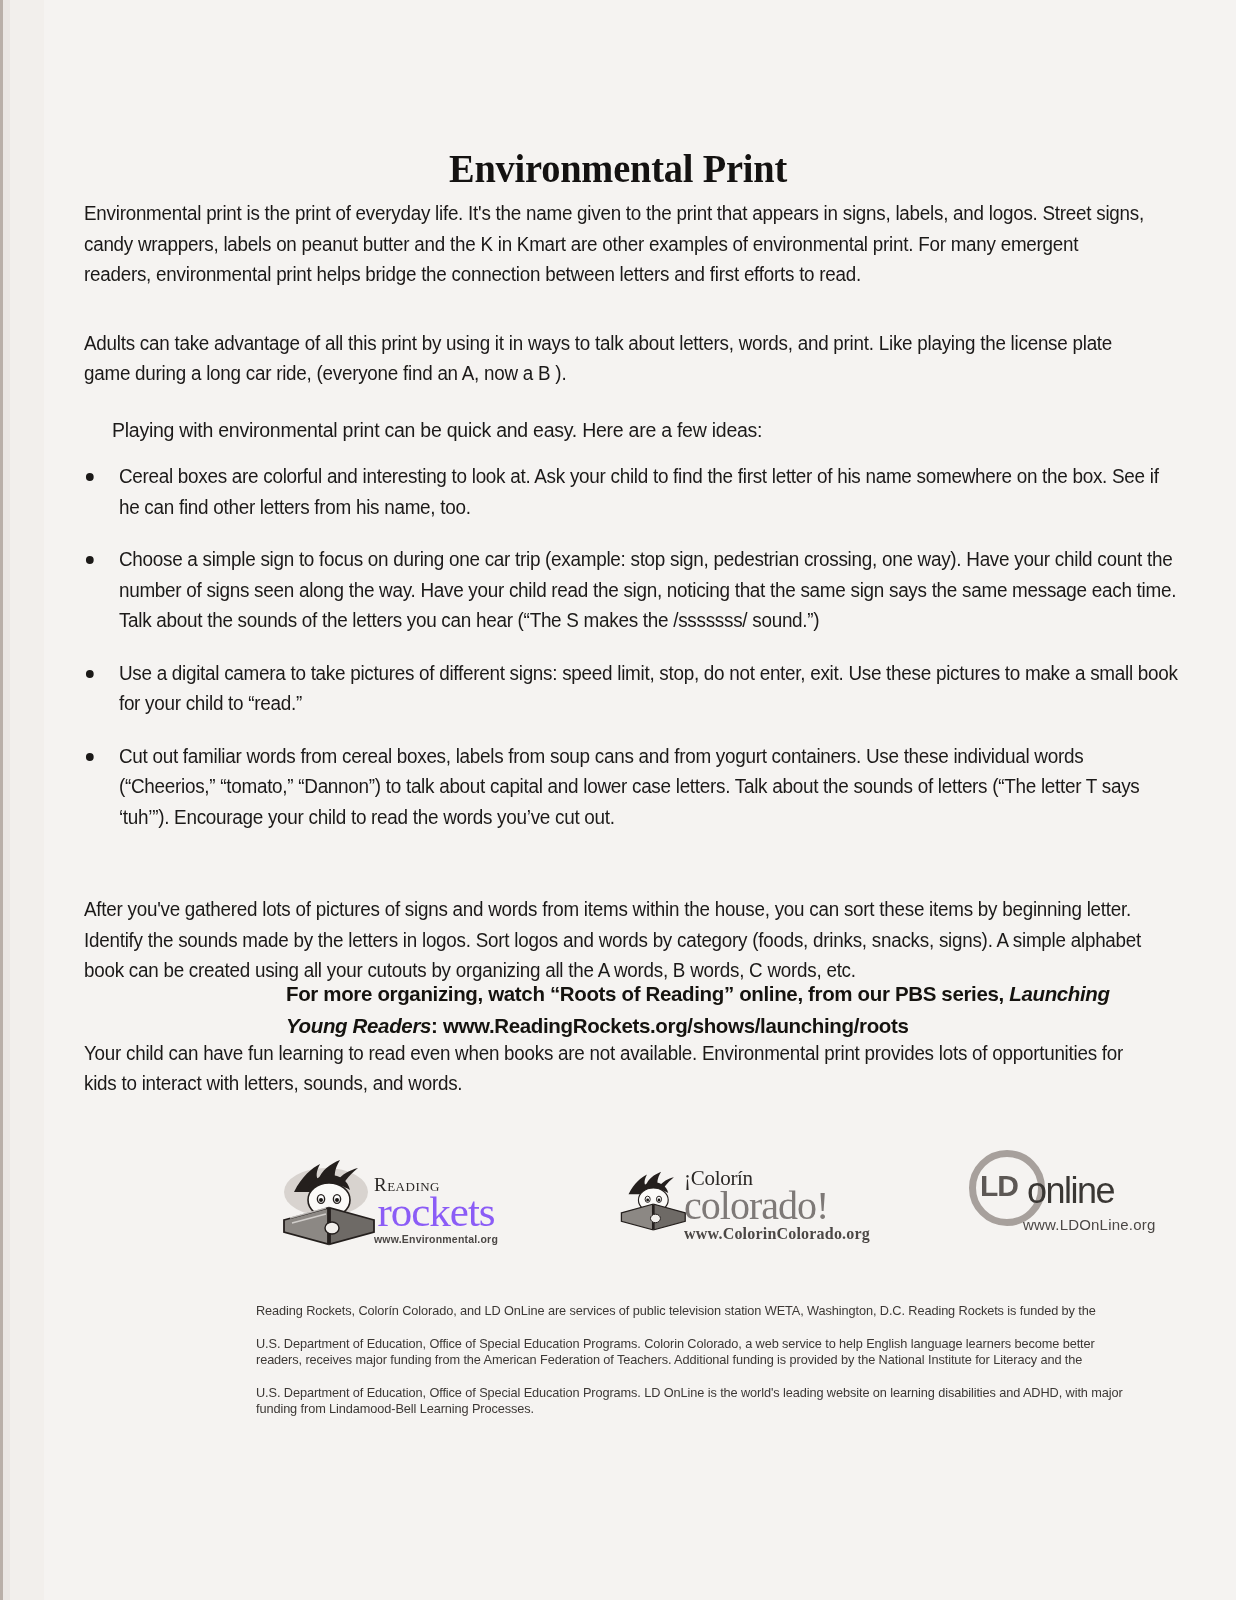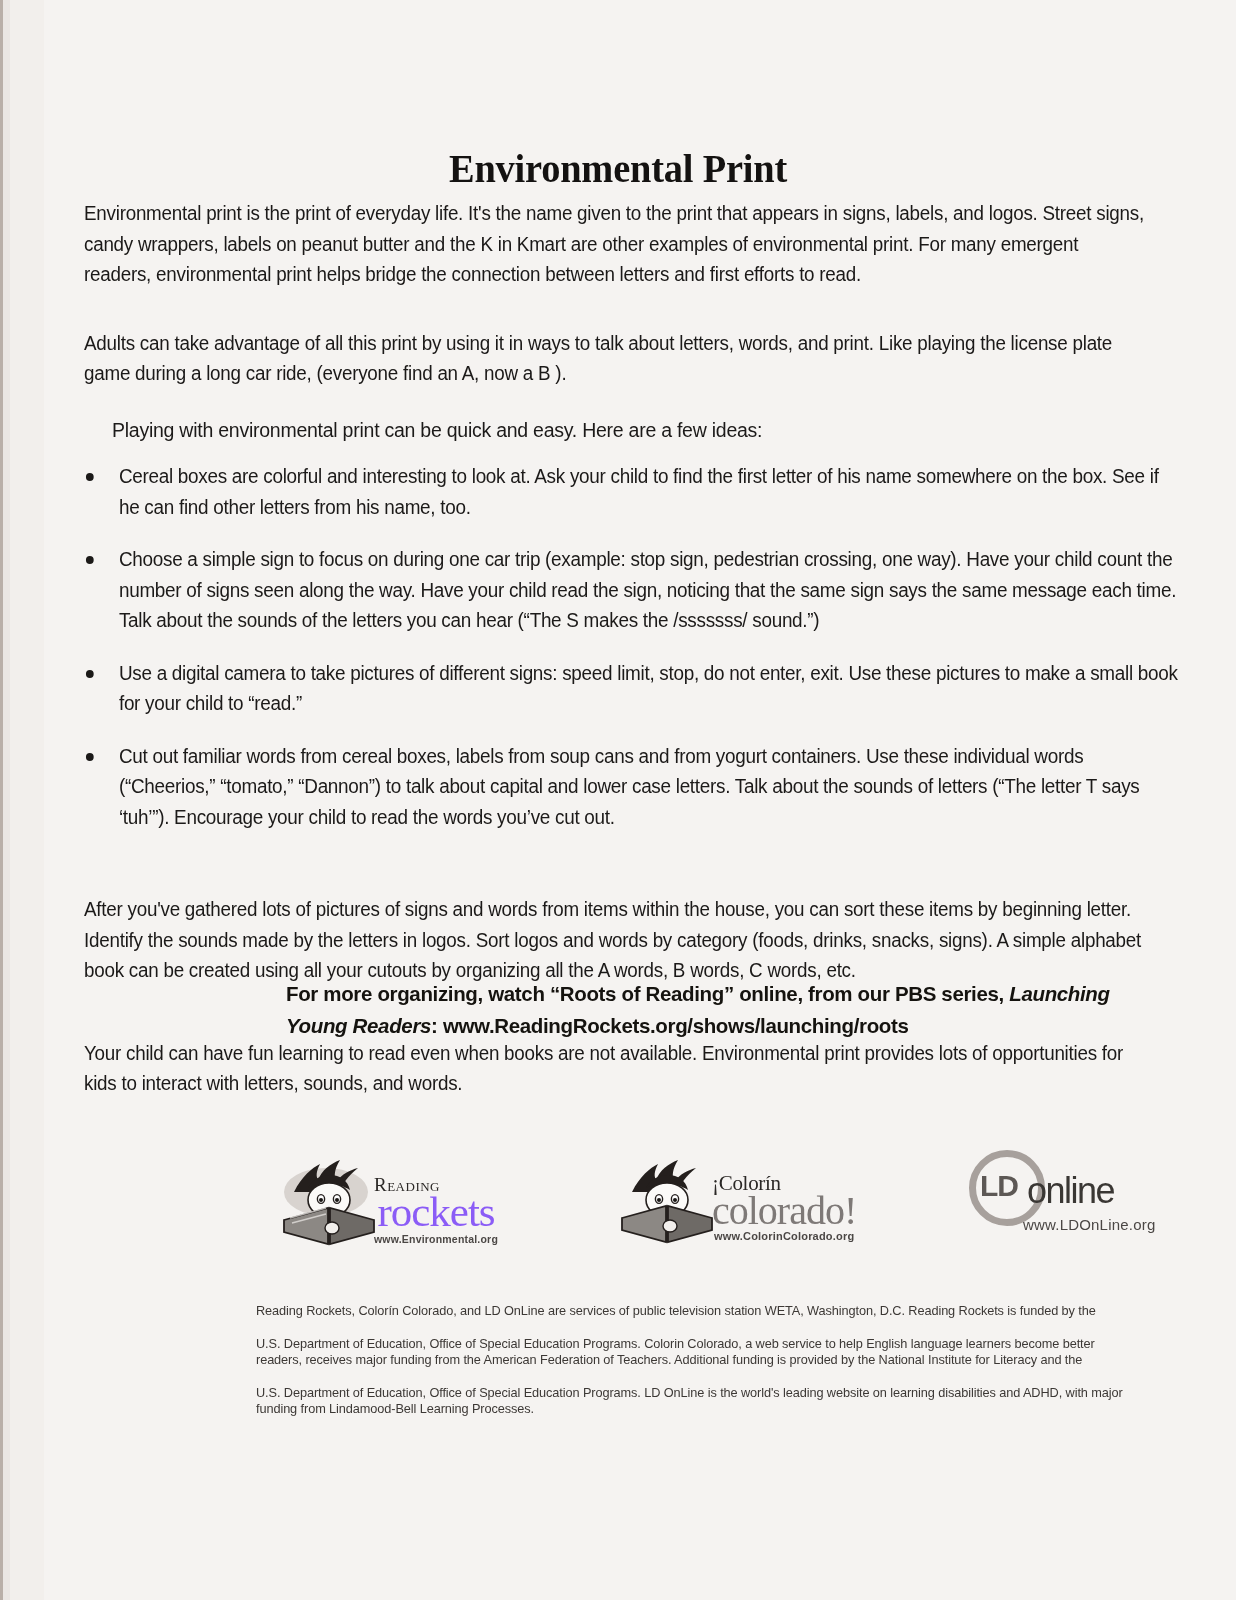--- a/index.html
+++ b/index.html
@@ -183,22 +183,22 @@
   }
   .cc-main {
     display: block;
     font-size: 40px;
     color: #7e7977;
     letter-spacing: -1px;
     line-height: 0.98;
   }
   .cc-url {
     display: block;
-    font-size: 11px;
-    font-family: Liberation Sans, sans-serif;
+    font-size: 16px;
+    font-family: Liberation Serif, serif;
     font-weight: bold;
     letter-spacing: 0.2px;
     color: #4b4745;
     text-align: center;
     margin-top: 1px;
   }
 
   .ld-wrap { position: relative; width: 175px; height: 100px; }
   .ld-circle {
     position: absolute;

